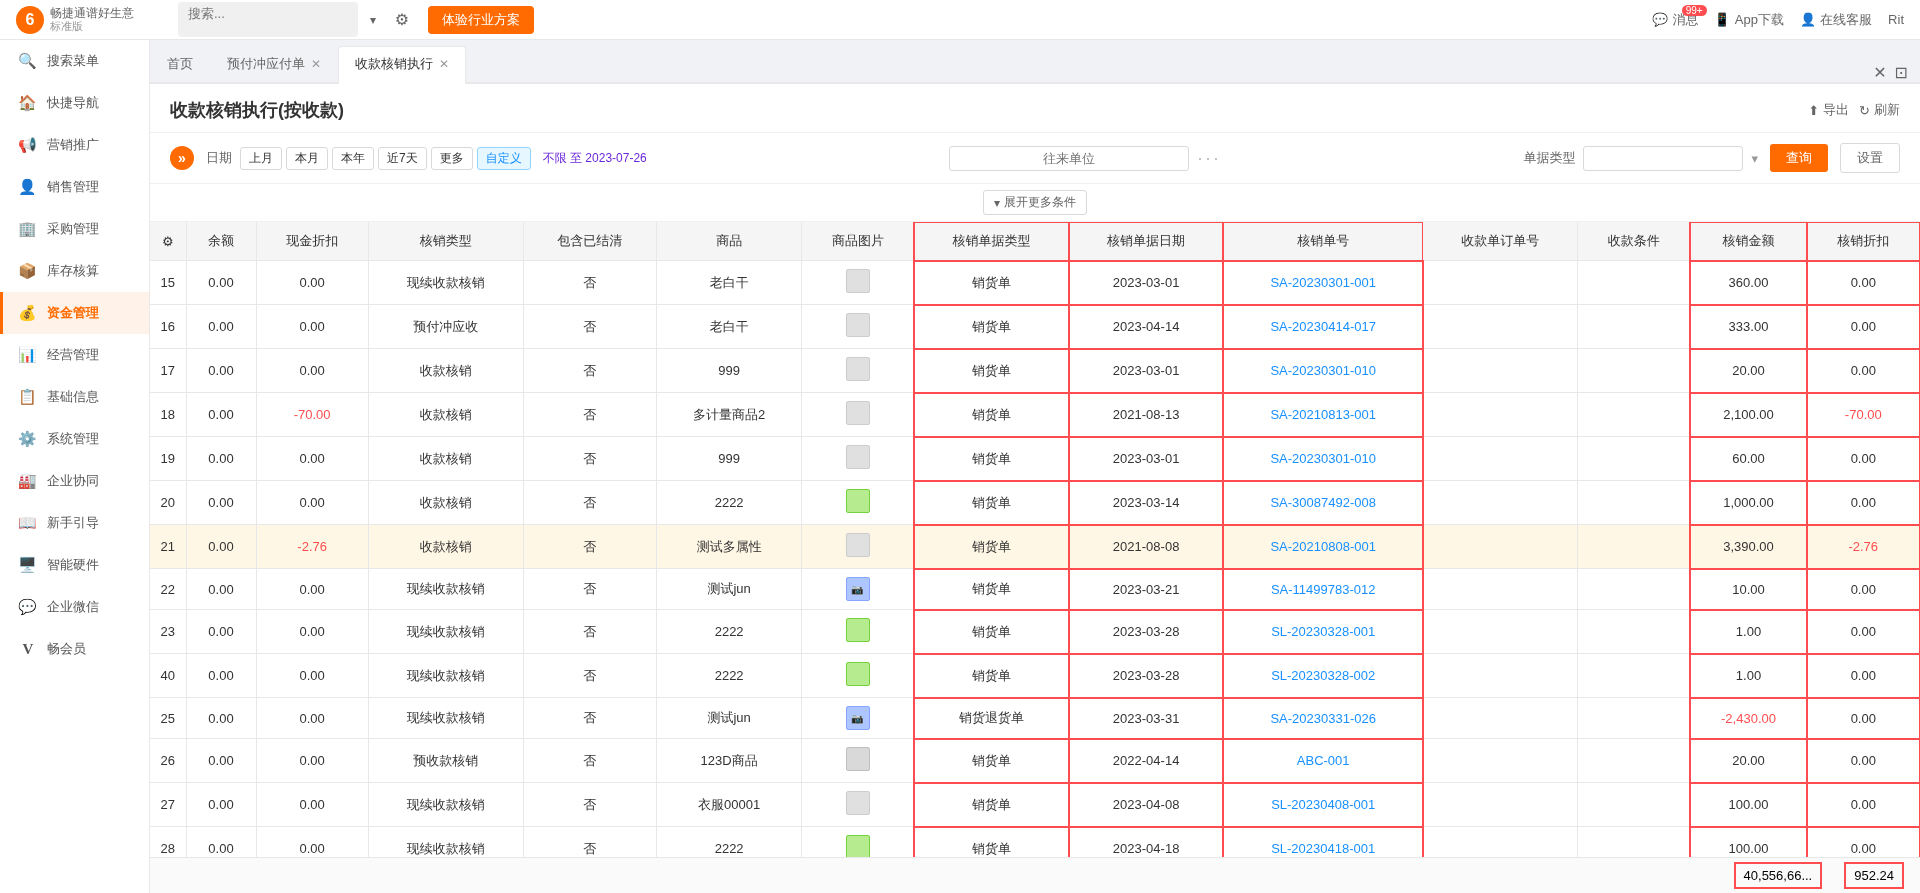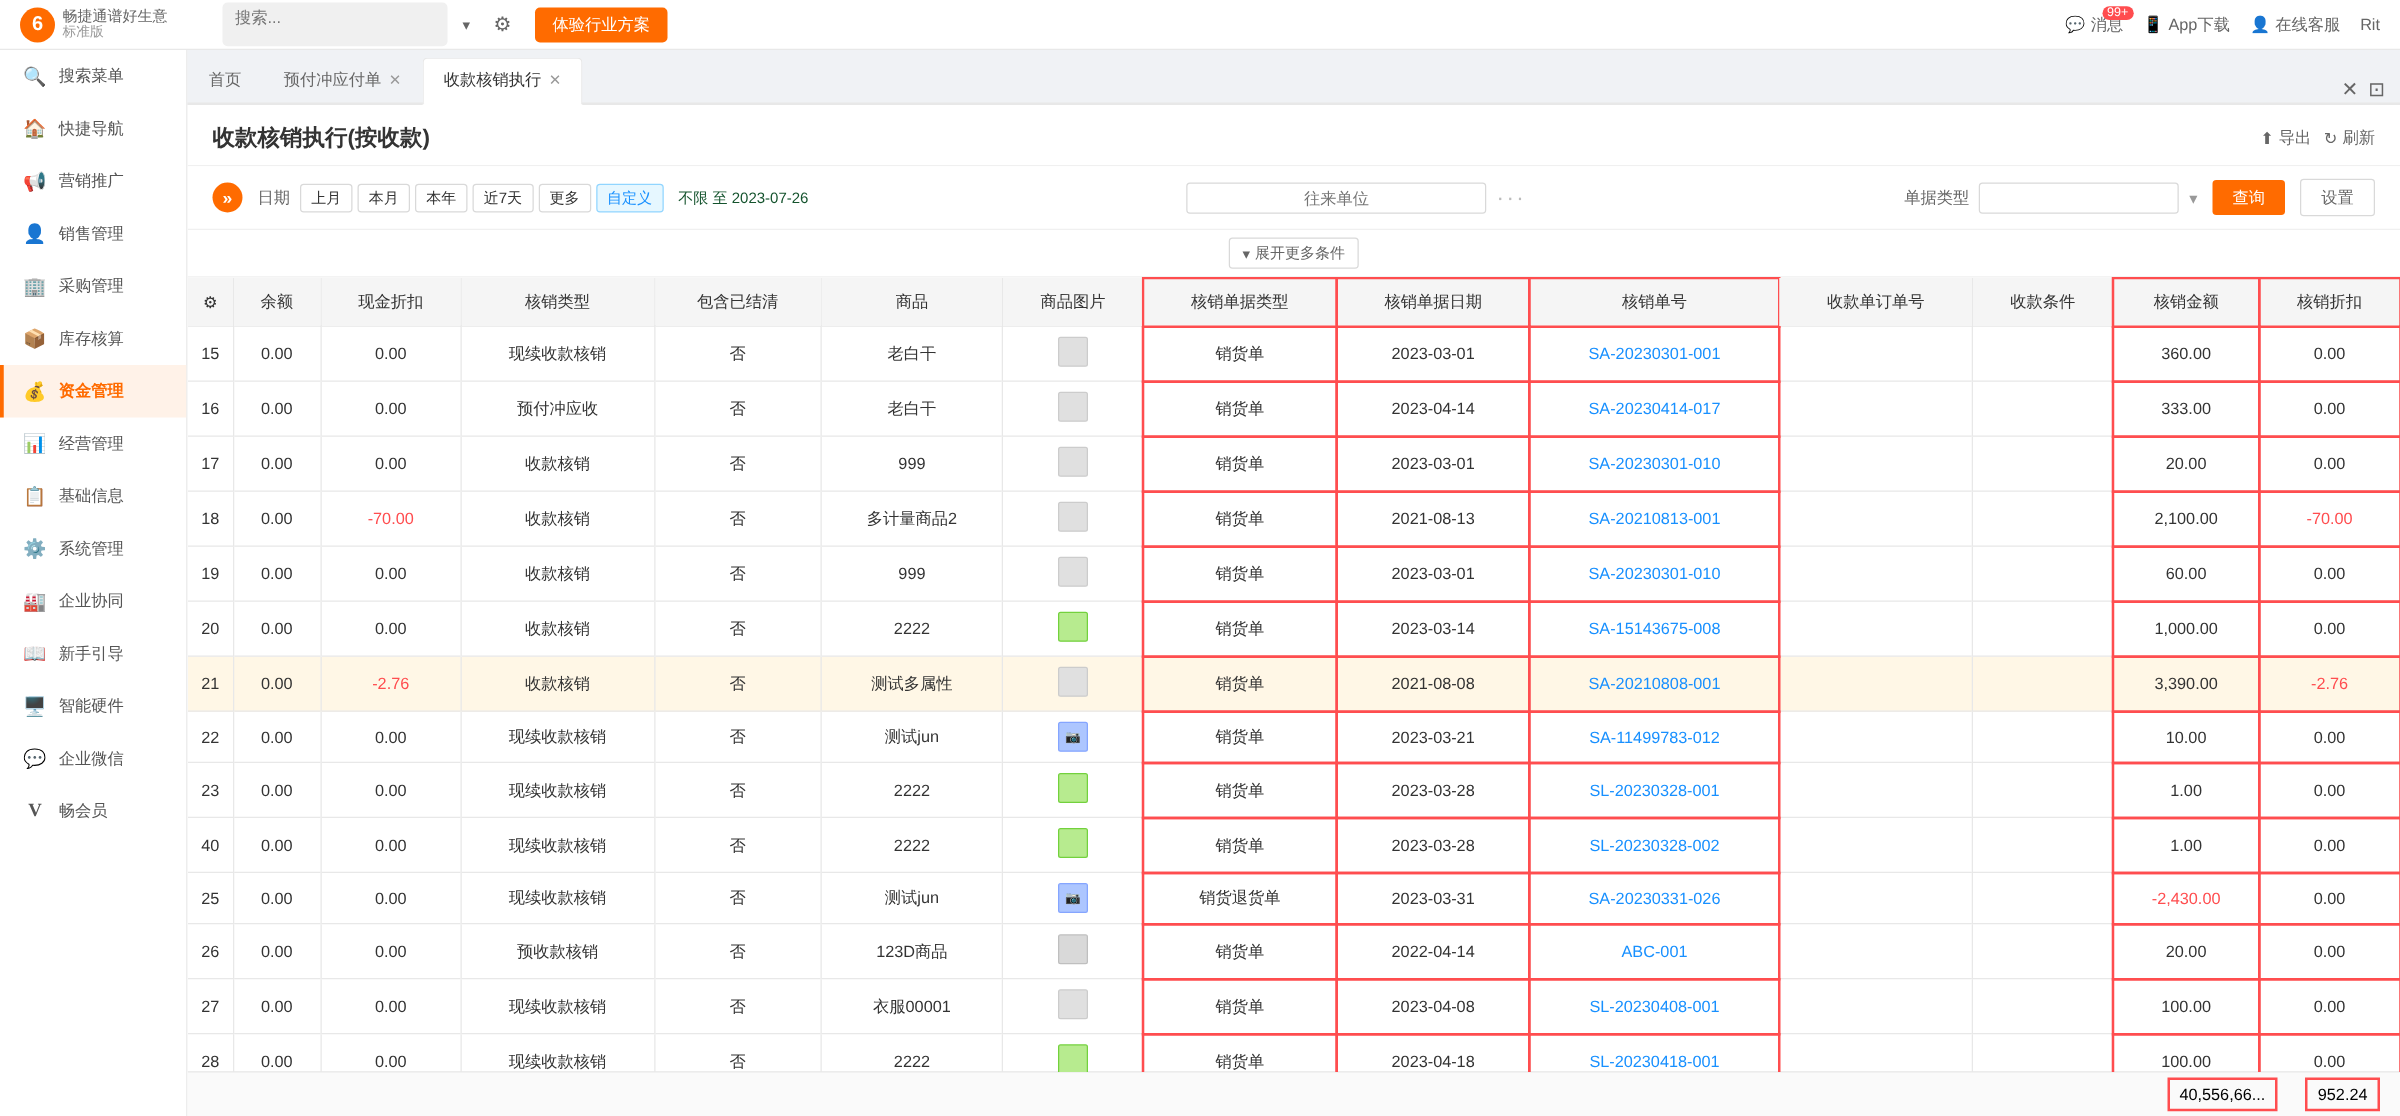--- a/index.html
+++ b/index.html
@@ -208,21 +208,21 @@
         <span class="filter-label">日期</span>
         <div class="date-btns">
           <button class="date-btn">上月</button>
           <button class="date-btn">本月</button>
           <button class="date-btn">本年</button>
           <button class="date-btn">近7天</button>
           <button class="date-btn">更多</button>
           <button class="date-btn custom">自定义</button>
         </div>
       </div>
-      <div style="color:#14532d;font-size:12px;">不限 至 2023-07-26</div>
+      <div style="color:#6d28d9;font-size:12px;">不限 至 2023-07-26</div>
       <div class="filter-group" style="flex:1;justify-content:center;">
         <input class="filter-input" style="width: 240px; text-align: center;" placeholder="往来单位">
         <span class="filter-dots">···</span>
       </div>
       <div class="filter-group">
         <span class="filter-label">单据类型</span>
         <input class="filter-input" style="width: 160px;">
         <span style="color:#999;cursor:pointer;">▾</span>
       </div>
       <button class="query-btn">查询</button>
@@ -340,21 +340,21 @@
             <tr>
     <td>20</td>
     <td>0.00</td>
     <td style="">0.00</td>
     <td>收款核销</td>
     <td>否</td>
     <td>2222</td>
     <td><div style="width:24px;height:24px;background:#b7eb8f;border:1px solid #73d13d;display:inline-block;border-radius:2px;"></div></td>
     <td style="outline:2px solid #ff4d4f;outline-offset:-1px;">销货单</td>
     <td style="outline:2px solid #ff4d4f;outline-offset:-1px;">2023-03-14</td>
-    <td style="outline:2px solid #ff4d4f;outline-offset:-1px;"><span class="link">SA-15143675-008</span></td>
+    <td style="outline:2px solid #ff4d4f;outline-offset:-1px;"><span class="link">SA-30087492-008</span></td>
     <td></td>
     <td></td>
     <td style="outline:2px solid #ff4d4f;outline-offset:-1px;">1,000.00</td>
     <td style="outline:2px solid #ff4d4f;outline-offset:-1px;">0.00</td>
   </tr>
             <tr class="highlighted">
     <td>21</td>
     <td>0.00</td>
     <td style="color:#ff4d4f;">-2.76</td>
     <td>收款核销</td>

